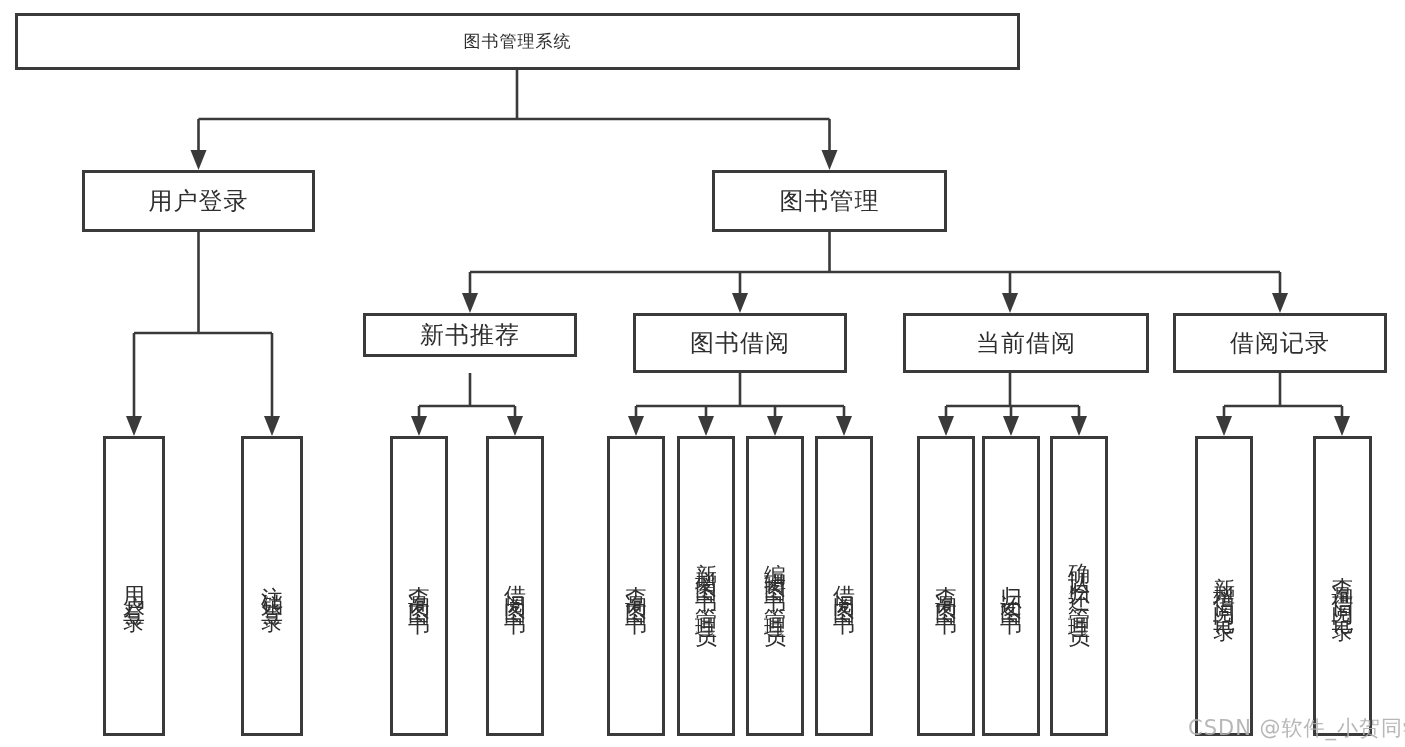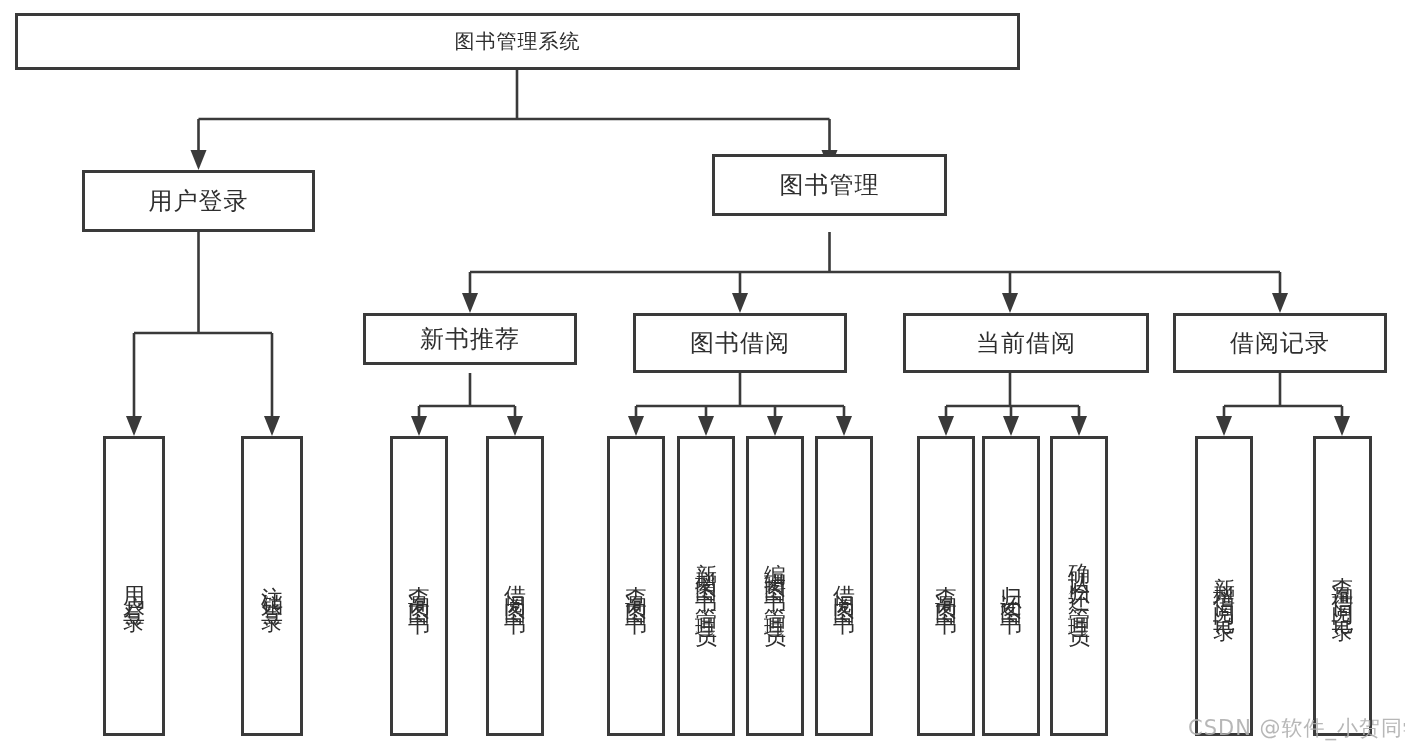--- a/index.html
+++ b/index.html
@@ -25,21 +25,21 @@
     color: #2e2e2e;
   }
   .hbox {
     display: flex;
     align-items: center;
     justify-content: center;
     font-size: 24px;
     letter-spacing: 1px;
     white-space: nowrap;
   }
-  .hbox.root { font-size: 20px; }
+  .hbox.root { font-size: 17px; }
   .vbox {  }
   .vbox > span {
     position: absolute;
     left: 50%; top: 50%;
     transform: translate(-50%, -50%);
     writing-mode: vertical-rl;
     text-orientation: mixed;
     font-size: 22px;
     letter-spacing: 9px;
     white-space: nowrap;
@@ -105,25 +105,25 @@
     </g>
   </svg>
 
   <div class="box hbox root" style="left:15px; top:13px; width:1005px; height:57px;">
     <span>图书管理系统</span>
   </div>
 
   <div class="box hbox" style="left:82px; top:170px; width:233px; height:62px;">
     <span>用户登录</span>
   </div>
-  <div class="box hbox" style="left:712px; top:154px; width:235px; height:62px;">
+  <div class="box hbox" style="left:712px; top:170px; width:235px; height:62px;">
     <span>图书管理</span>
   </div>
 
-  <div class="box hbox" style="left:363px; top:313px; width:214px; height:52px;">
+  <div class="box hbox" style="left:363px; top:313px; width:214px; height:44px;">
     <span>新书推荐</span>
   </div>
   <div class="box hbox" style="left:633px; top:313px; width:214px; height:60px;">
     <span>图书借阅</span>
   </div>
   <div class="box hbox" style="left:903px; top:313px; width:246px; height:60px;">
     <span>当前借阅</span>
   </div>
   <div class="box hbox" style="left:1173px; top:313px; width:214px; height:60px;">
     <span>借阅记录</span>

